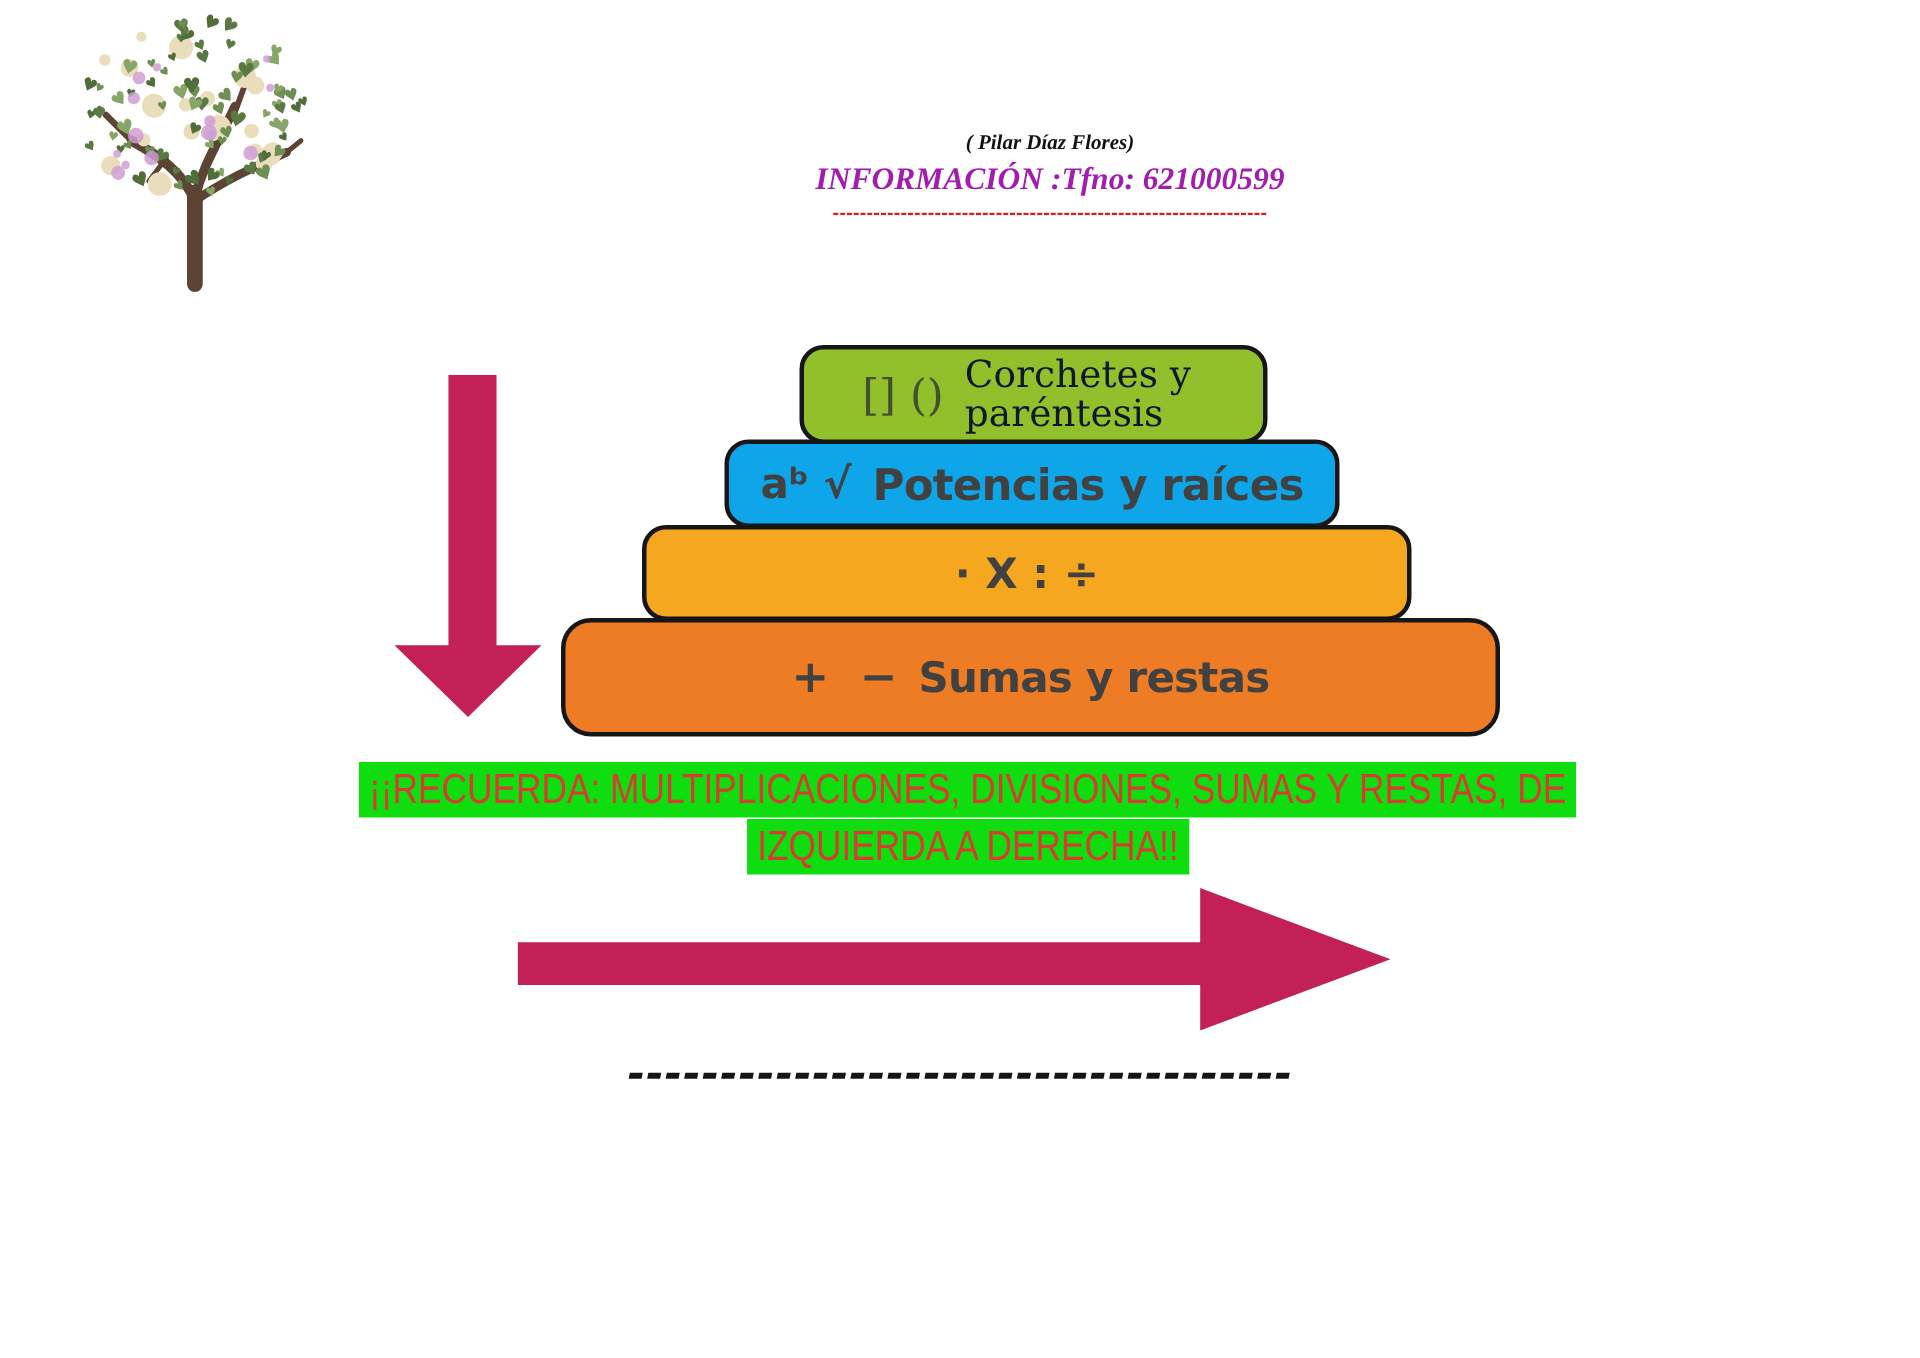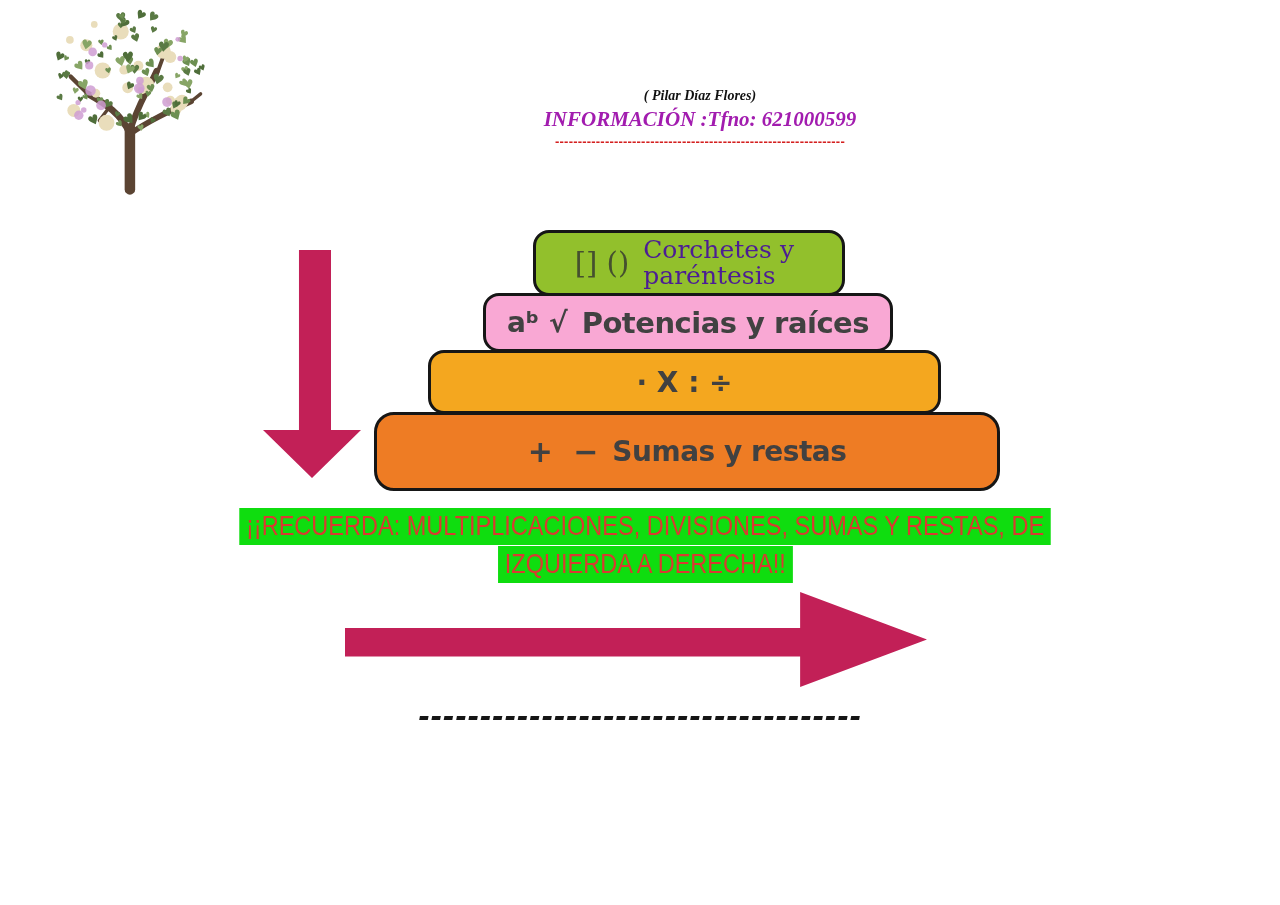--- a/index.html
+++ b/index.html
@@ -20,21 +20,21 @@
   
   .level{position:absolute;border:3px solid #161616;border-radius:16px;box-sizing:border-box;
          display:flex;align-items:center;justify-content:center;gap:14px;color:#414141;
          font-family:"DejaVu Sans",sans-serif;}
   .l1{left:533px;top:230px;width:312px;height:66px;z-index:4;}
   .l2{left:483px;top:293px;width:410px;height:59px;z-index:3;}
   .l3{left:428px;top:350px;width:513px;height:64px;z-index:2;}
   .l4{left:374px;top:412px;width:626px;height:79px;z-index:1;border-radius:20px;}
   .sym{font-weight:bold;white-space:nowrap;}
   .l1 .sym{font-size:29px;font-weight:normal;font-family:"DejaVu Serif",serif;color:#45502f;}
-  .l1 .lbl{font-size:25px;font-family:"DejaVu Serif",serif;width:160px;line-height:1.05;color:#4c1d95;}
+  .l1 .lbl{font-size:25px;font-family:"DejaVu Serif",serif;width:160px;line-height:1.05;color:#0f172a;}
   .l2 .sym{font-size:28px;}
   .l2 .lbl{font-size:29px;font-weight:bold;letter-spacing:-0.5px;}
   .l3 .sym{font-size:28px;}
   .l3 .lbl{font-size:26px;font-weight:bold;letter-spacing:-0.5px;}
   .l4 .sym{font-size:30px;word-spacing:10px;}
   .l4 .lbl{font-size:28px;font-weight:bold;letter-spacing:-0.5px;}
 
   
   .down-arrow{position:absolute;left:263px;top:250px;width:98px;height:228px;
     clip-path:polygon(36.7% 0,69.4% 0,69.4% 79%,100% 79%,50% 100%,0 79%,36.7% 79%);}
@@ -187,21 +187,21 @@
   </div>
 
 
   <div class="down-arrow" style="background: rgb(194, 32, 87);"></div>
 
   <div>
     <div class="level l1" style="background: rgb(146, 192, 44);">
       <span class="sym">[] ()</span>
       <span class="lbl">Corchetes y paréntesis</span>
     </div>
-    <div class="level l2" style="background: #f9a8d4;">
+    <div class="level l2" style="background: #0ea5e9;">
       <span class="sym">aᵇ  √</span>
       <span class="lbl">Potencias y raíces</span>
     </div>
     <div class="level l3" style="background: rgb(244, 167, 31);">
       <span class="sym">· X : ÷</span>
     </div>
     <div class="level l4" style="background: rgb(238, 124, 36);">
       <span class="sym">+ −</span>
       <span class="lbl">Sumas y restas</span>
     </div>

